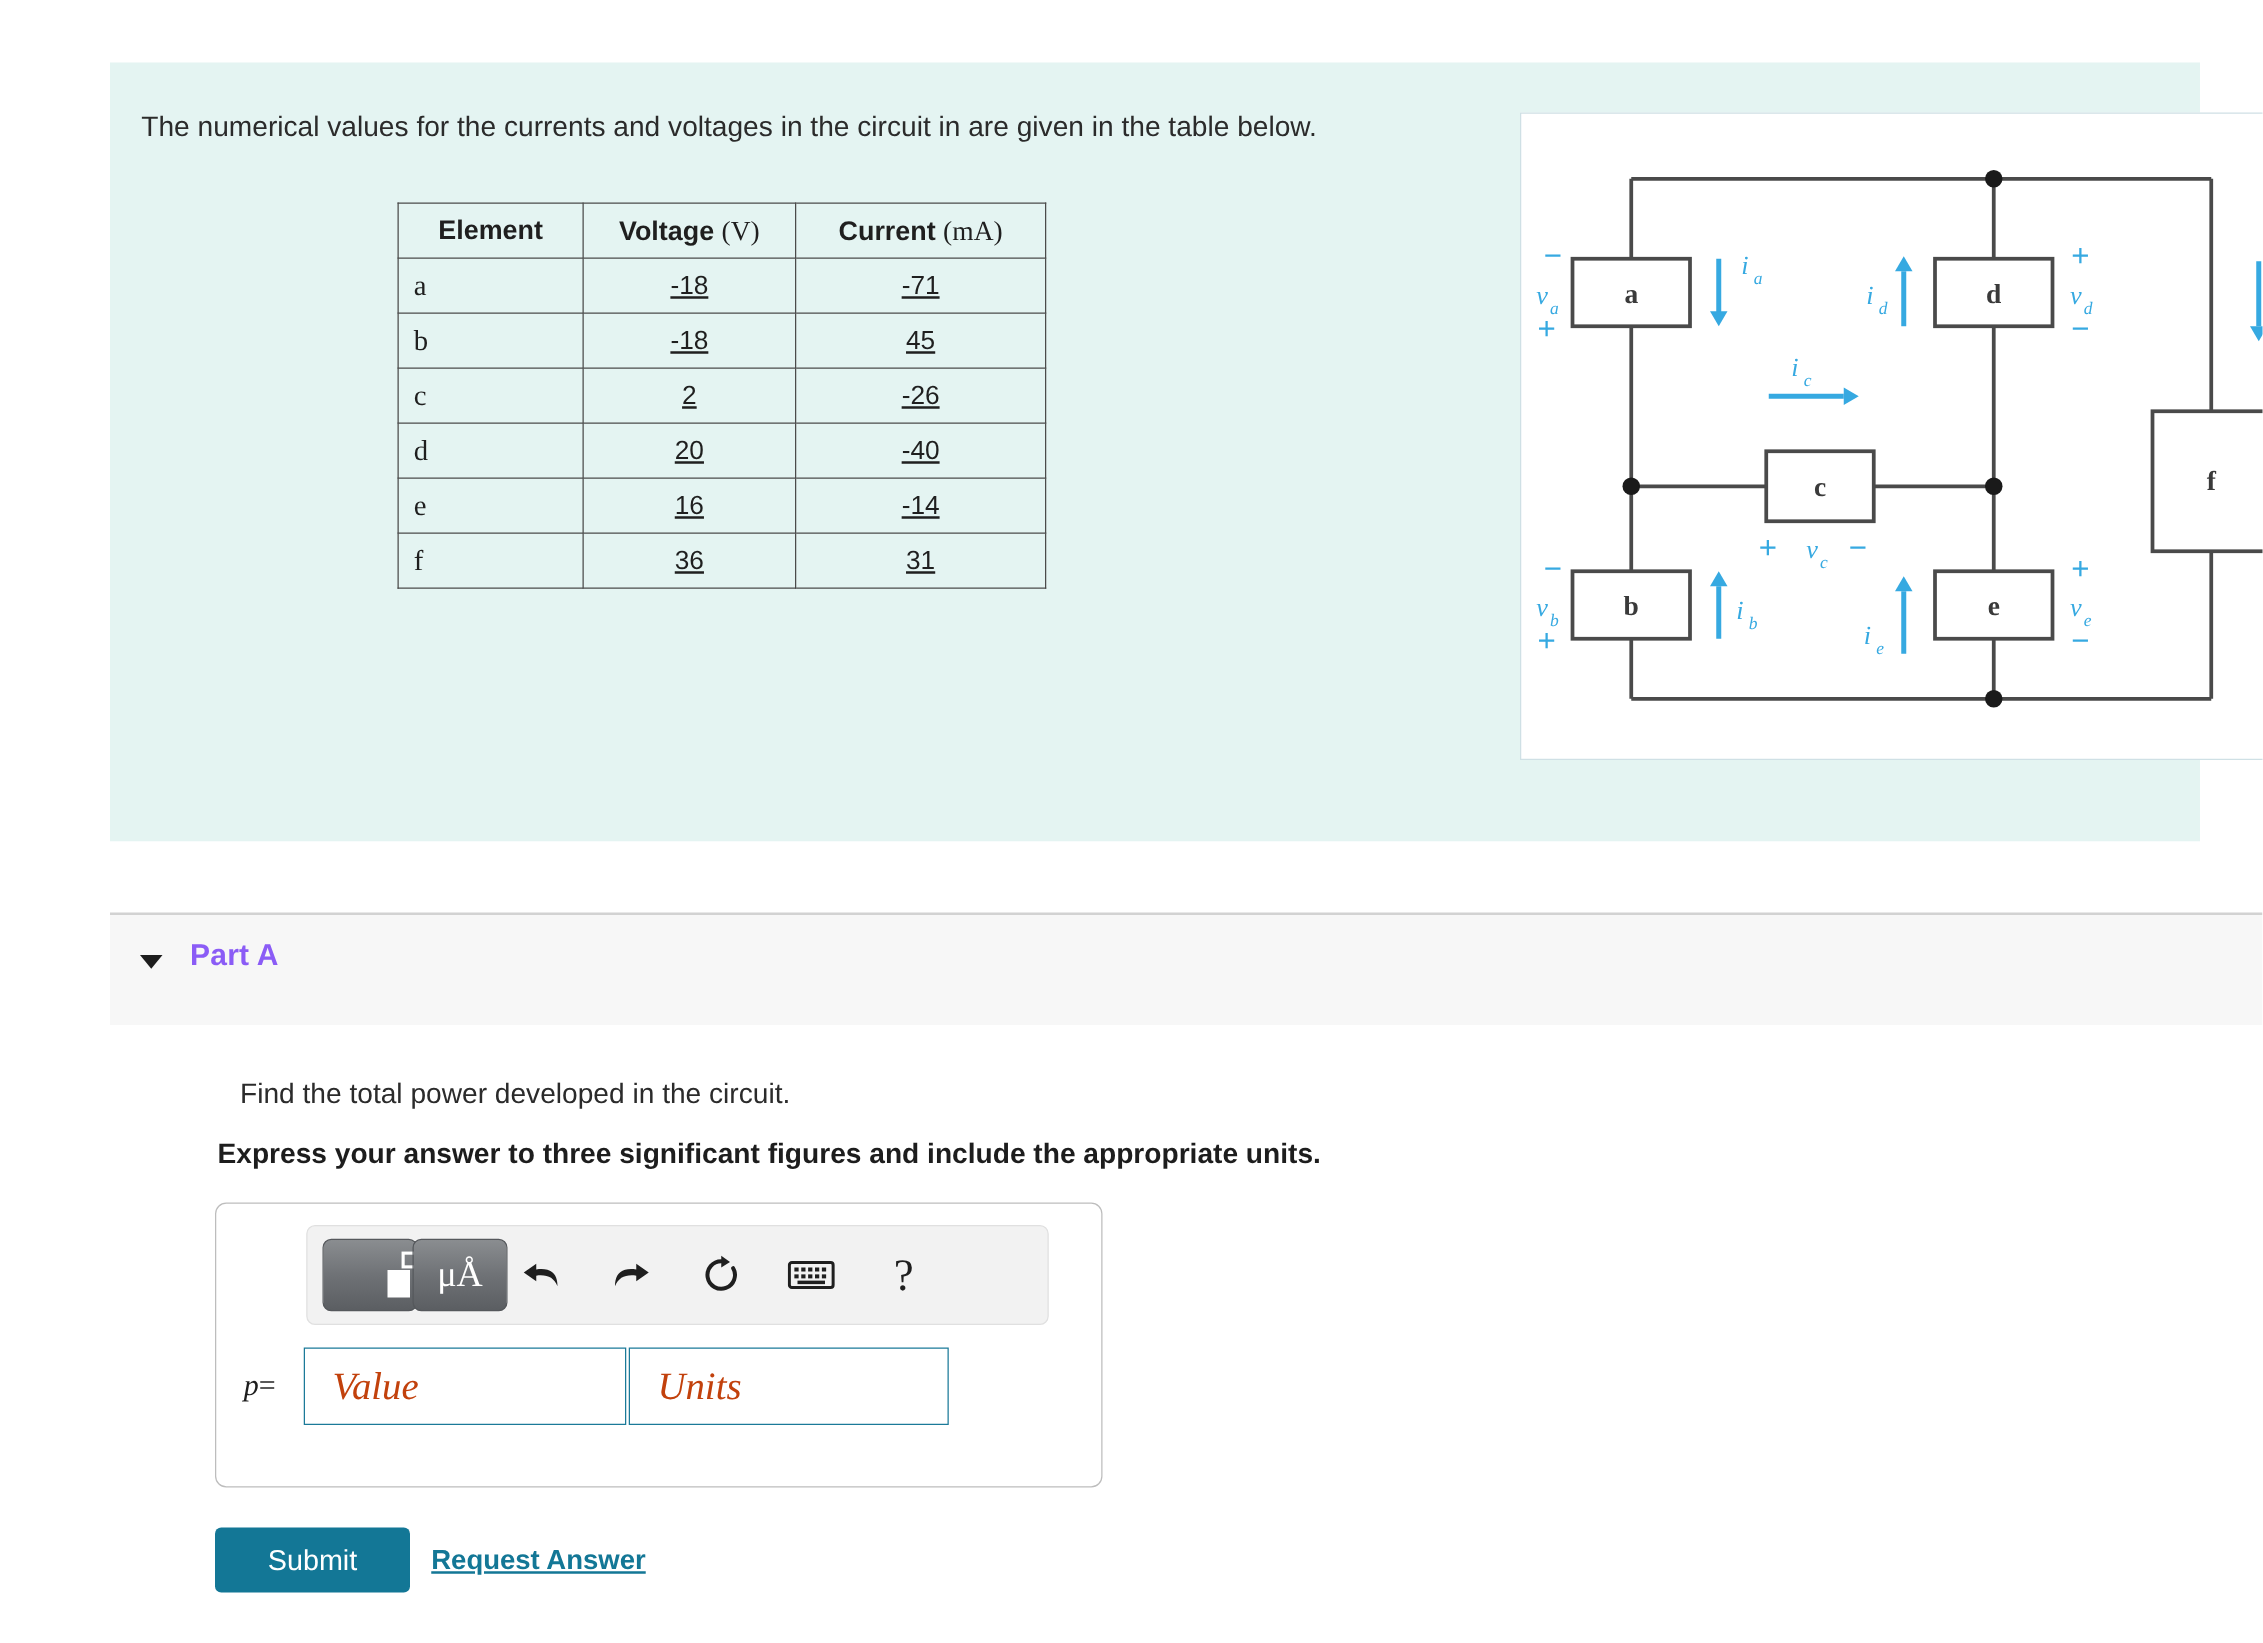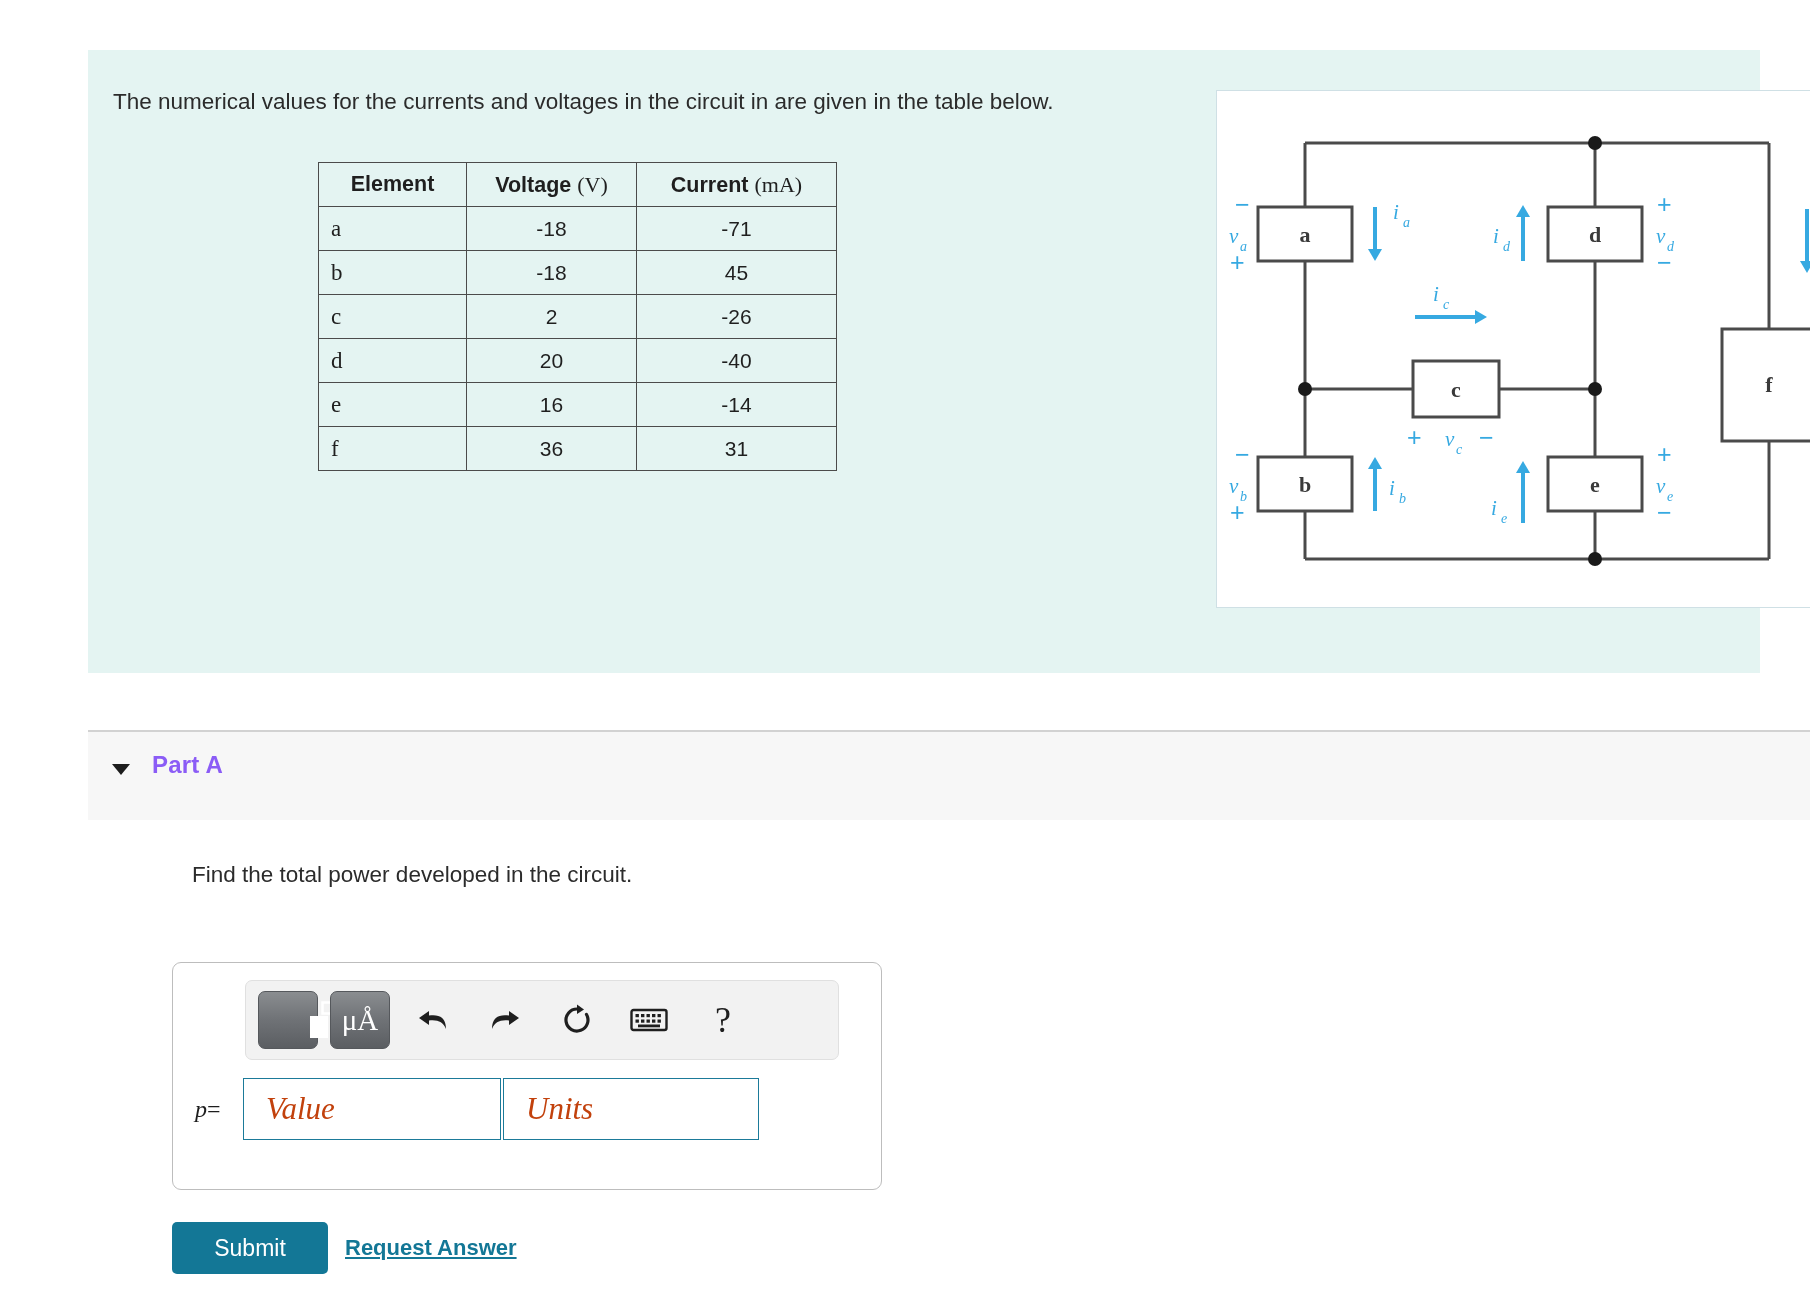--- a/index.html
+++ b/index.html
@@ -74,20 +74,21 @@
     font-family: "Liberation Serif", serif;
     font-size: 23px;
     text-align: left;
     padding-left: 12px;
     width: 148px;
   }
   table.data-table td.num {
     text-align: center;
     font-family: "Liberation Sans", sans-serif;
     font-size: 21px;
+    text-decoration: underline;
   }
   table.data-table td.v { width: 170px; }
   table.data-table td.i { width: 200px; }
 
   
   .figure-box {
     position: absolute;
     left: 1128px;
     top: 40px;
     width: 640px;
@@ -174,21 +175,21 @@
     height: 80px;
     background: #f2f2f2;
     border: 1px solid #e0e0e0;
     border-radius: 7px;
     box-sizing: border-box;
   }
 
   .tb-btn {
     position: absolute;
     top: 10px;
-    width: 60px;
+    width: 76px;
     height: 58px;
     border-radius: 7px;
     background: linear-gradient(to bottom, #8a8d90 0%, #6f7276 50%, #5b5e62 100%);
     border: 1px solid #55585c;
     box-sizing: border-box;
     padding-left: 41px;
   }
   .tb-btn.b1 { left: 12px; }
   .tb-btn.b2 { left: 84px; }
 
@@ -453,20 +454,21 @@
   </div>
 
   <div class="divider"></div>
 
   <div class="part-header">
     <div class="part-caret"></div>
     <div class="part-title">Part A</div>
   </div>
 
   <div class="q-prompt">Find the total power developed in the circuit.</div>
+  <div class="q-instruction">Express your answer to three significant figures and include the appropriate units.</div>
 
   <div class="answer-box">
 
     <div class="toolbar">
 
       <div class="tb-btn b1">
         <svg width="58" height="56" viewBox="0 0 58 56">
           <rect x="10" y="24" width="18" height="22" fill="#ffffff"></rect>
           <rect x="22.5" y="10.5" width="11" height="11" fill="none" stroke="#ffffff" stroke-width="2.5"></rect>
           <rect x="38" y="8" width="14" height="17" fill="#ffffff"></rect>

